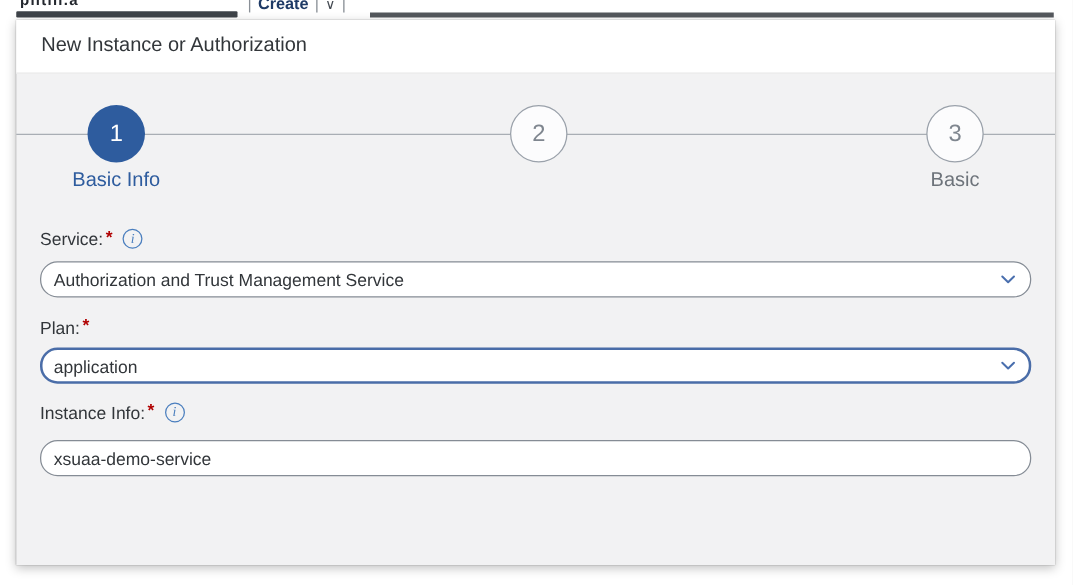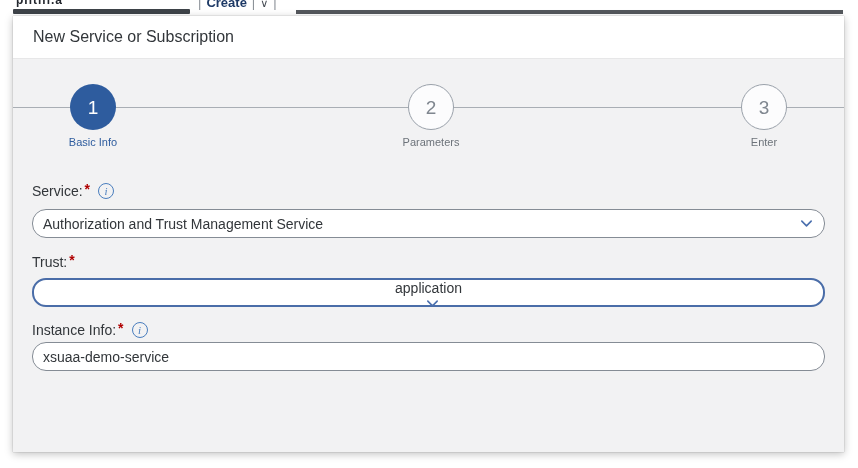--- a/index.html
+++ b/index.html
@@ -46,21 +46,21 @@
   .step-1 { left:10px; }
   .step-2 { left:348px; }
   .step-3 { left:681px; }
   .step-circle {
     width:46px; height:46px; border-radius:50%;
     margin:25px auto 0; display:flex; align-items:center; justify-content:center;
     font-size:19px; line-height:1;
   }
   .step.active .step-circle   { background:#2e5c9e; color:#ffffff; }
   .step.upcoming .step-circle { background:#fcfcfd; color:#7f868f; border:1px solid #9aa1aa; }
-  .step-label { margin-top:6px; font-size:11px; }
+  .step-label { margin-top:6px; font-size:16px; }
   .step.active .step-label   { color:#2e5c9e; }
   .step.upcoming .step-label { color:#6d737a; }
 
   
   .form { padding:16px 19px 0; }
   .intro { font-size:14px; color:#32363a; line-height:18px; }
   .field-label { display:flex; align-items:flex-start; font-size:14px; color:#32363a; height:18px; }
   .label-service  { margin-top:12px; }
   .label-plan     { margin-top:16px; }
   .label-instance { margin-top:15px; }
@@ -73,57 +73,56 @@
     margin-left:8px; cursor:pointer; flex:0 0 auto;
   }
   .combo, .text-input {
     width:100%; height:29px; background:#ffffff;
     border:1px solid #858c95; border-radius:14px;
     display:flex; align-items:center;
     padding:0 10px; font-size:14px; color:#32363a;
   }
   .combo { justify-content:space-between; cursor:pointer; }
   .combo-service  { margin-top:8px; }
-  .combo-plan     { margin-top:6px;flex-direction:column; }
+  .combo-plan     { margin-top:6px; }
   .combo.focused  { border:2px solid #4a6da8; padding:0 9px; }
-  .text-input { margin-top:2px; font-family:"Liberation Sans", sans-serif; outline:none; display:block; line-height:27px; }
+  .text-input { margin-top:12px; font-family:"Liberation Sans", sans-serif; outline:none; display:block; line-height:27px; }
   .chevron { display:flex; align-items:center; flex:0 0 auto; margin-left:8px; }
 </style>
 </head>
 <body>
 
 <div class="top-strip">
   <span class="clip-left">piltili.a</span>
   <div class="bar-left"></div>
   <span class="toolbar-frag"><span class="pipe">|</span><span>Create</span><span class="pipe">|</span><span class="frag-chev">∨</span><span class="pipe">|</span></span>
   <div class="bar-right"></div>
 </div>
 
 <div class="dialog">
 
   <div class="dialog-header">
-    <span>New Service or Subscription</span>
+    <span>New Instance or Authorization</span>
   </div>
 
   <div class="stepper">
     <div class="step-line"></div>
 
     <div class="step step-1 active">
       <div class="step-circle">1</div>
       <div class="step-label">Basic Info</div>
     </div>
 
     <div class="step step-2 upcoming">
       <div class="step-circle">2</div>
-      <div class="step-label">Parameters</div>
     </div>
 
     <div class="step step-3 upcoming">
       <div class="step-circle">3</div>
-      <div class="step-label">Enter</div>
+      <div class="step-label">Basic</div>
     </div>
   </div>
 
   <div class="form">
 
 
     <div class="field-label label-service">
       <span>Service:</span>
         <span class="req">*</span>
       <span class="info-icon">i</span>
@@ -131,21 +130,21 @@
     <div class="combo combo-service" role="combobox">
       <span>Authorization and Trust Management Service</span>
       <span class="chevron">
         <svg width="15" height="15" viewBox="0 0 16 16">
             <path d="M3 5.5 L8 10.5 L13 5.5" fill="none" stroke="#4a6fae" stroke-width="1.7" stroke-linecap="round" stroke-linejoin="round"></path>
           </svg>
       </span>
     </div>
 
     <div class="field-label label-plan">
-      <span>Trust:</span>
+      <span>Plan:</span>
         <span class="req">*</span>
     </div>
     <div class="combo combo-plan focused" role="combobox">
       <span>application</span>
       <span class="chevron">
         <svg width="15" height="15" viewBox="0 0 16 16">
             <path d="M3 5.5 L8 10.5 L13 5.5" fill="none" stroke="#4a6fae" stroke-width="1.7" stroke-linecap="round" stroke-linejoin="round"></path>
           </svg>
       </span>
     </div>

